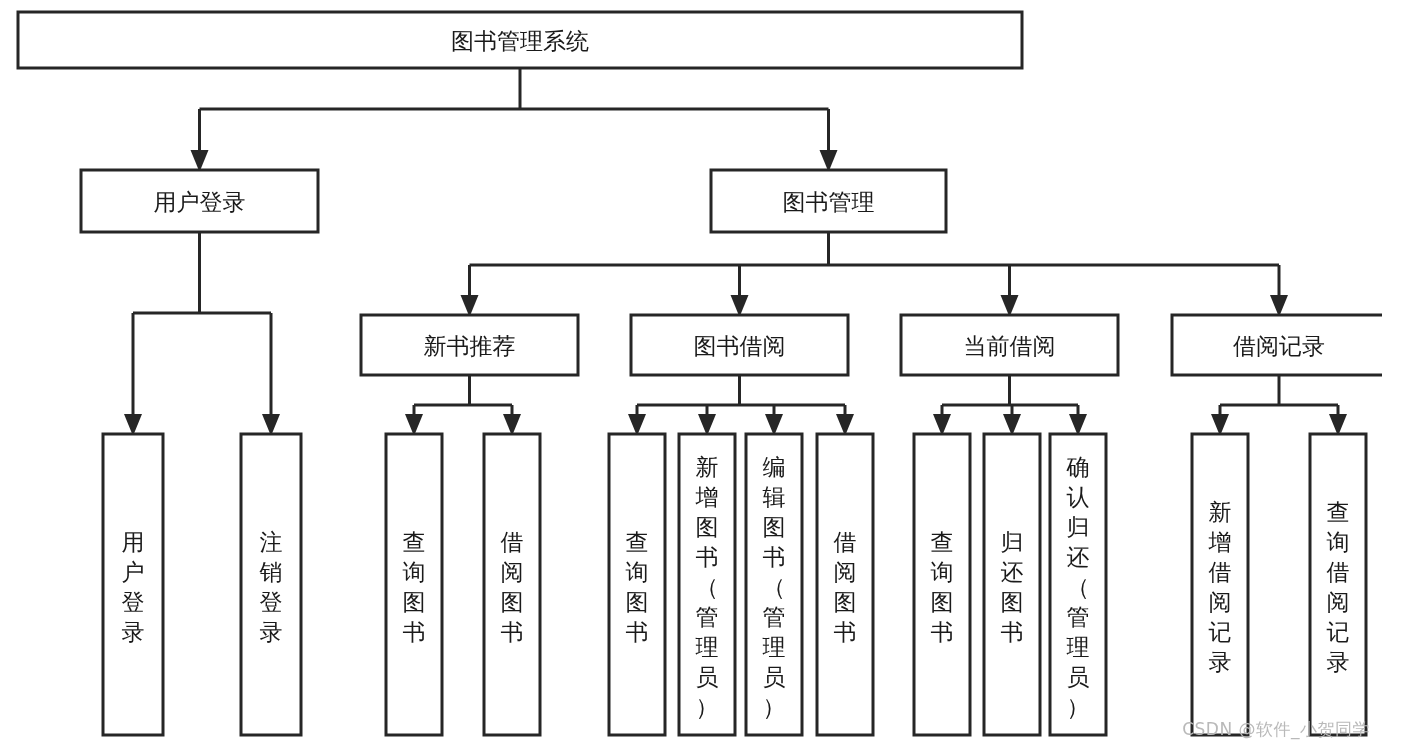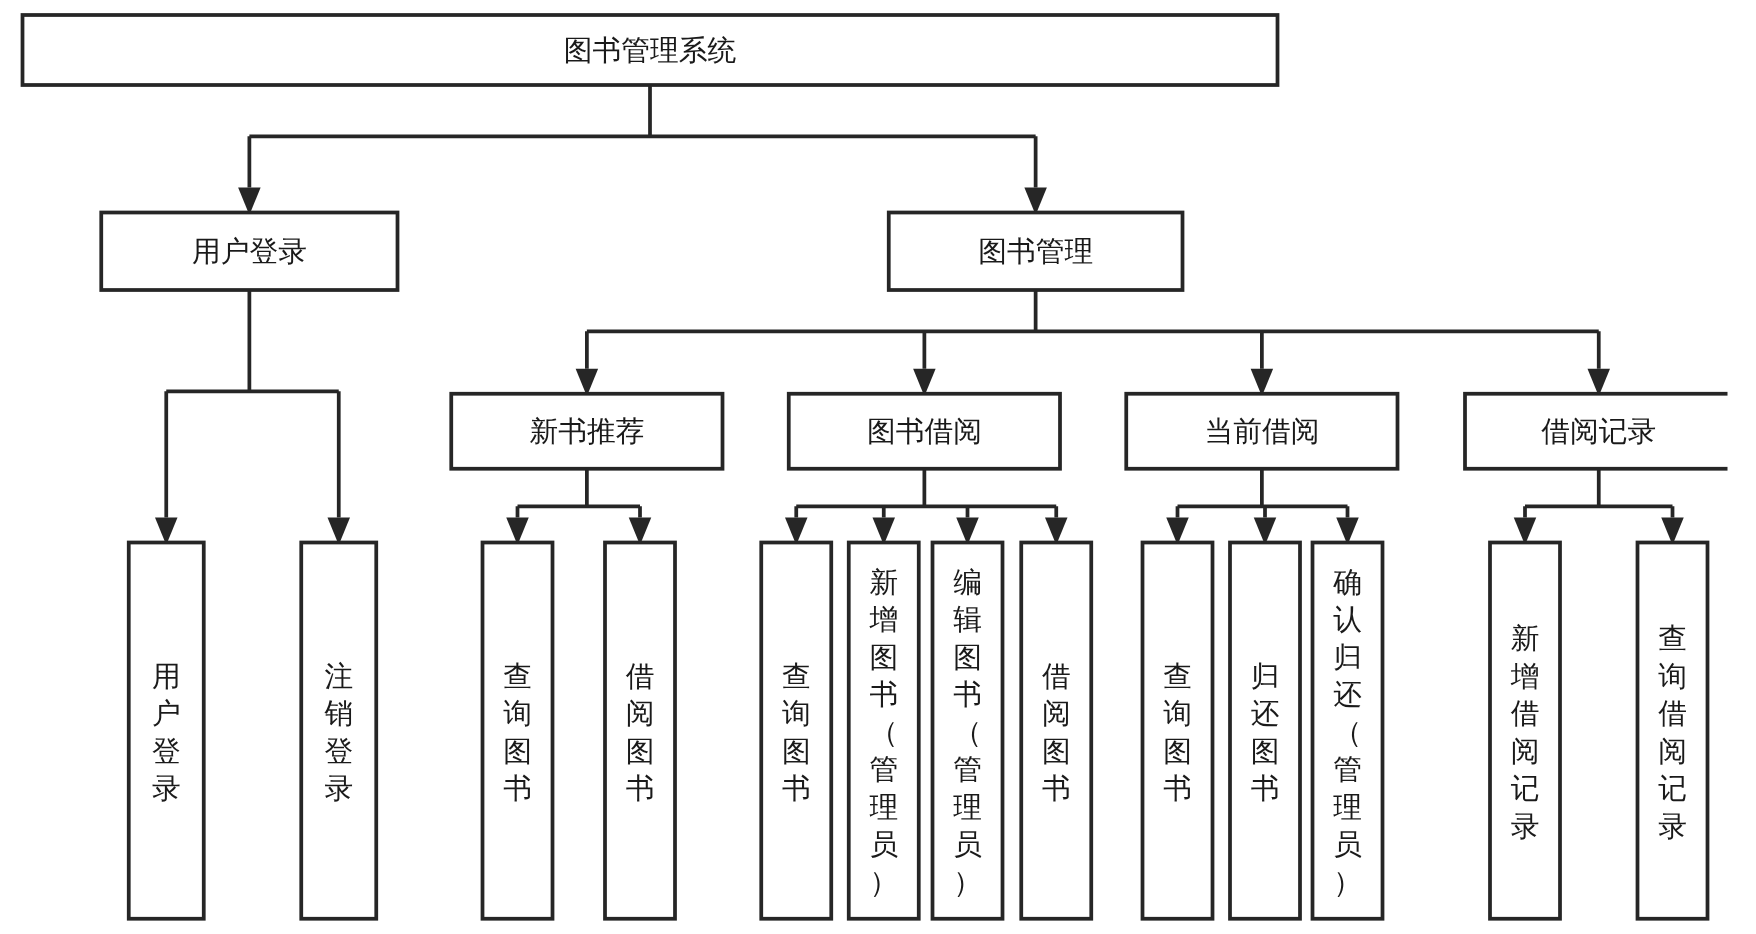--- a/index.html
+++ b/index.html
@@ -203,13 +203,14 @@
         <g>
           <rect x="1192" y="434" width="56" height="301" class="node-box"></rect>
           <text x="1220" y="511.5" dominant-baseline="central" class="node-label-vertical"><tspan x="1220" dy="0">新</tspan><tspan x="1220" dy="30">增</tspan><tspan x="1220" dy="30">借</tspan><tspan x="1220" dy="30">阅</tspan><tspan x="1220" dy="30">记</tspan><tspan x="1220" dy="30">录</tspan></text>
         </g>
         <g>
           <rect x="1310" y="434" width="56" height="301" class="node-box"></rect>
           <text x="1338" y="511.5" dominant-baseline="central" class="node-label-vertical"><tspan x="1338" dy="0">查</tspan><tspan x="1338" dy="30">询</tspan><tspan x="1338" dy="30">借</tspan><tspan x="1338" dy="30">阅</tspan><tspan x="1338" dy="30">记</tspan><tspan x="1338" dy="30">录</tspan></text>
         </g>
       </g>
   </svg>
+  <div class="watermark">CSDN @软件_小贺同学</div>
 </div>
 
 </body></html>

